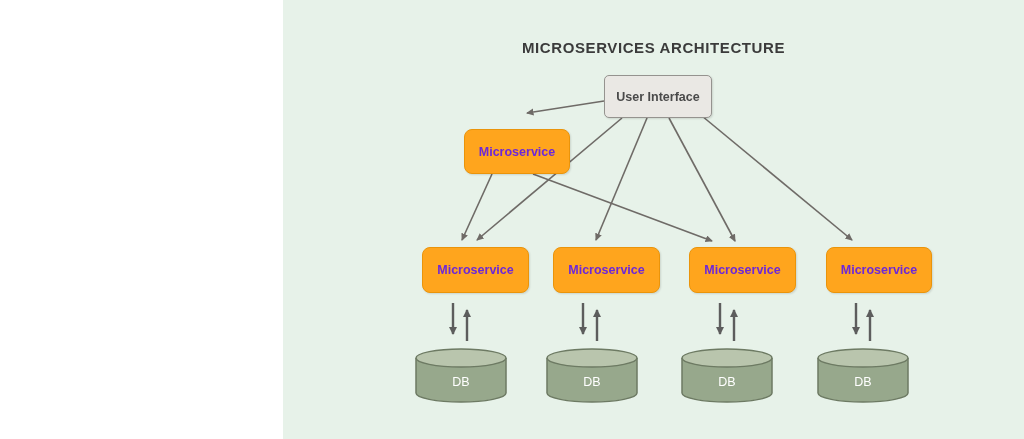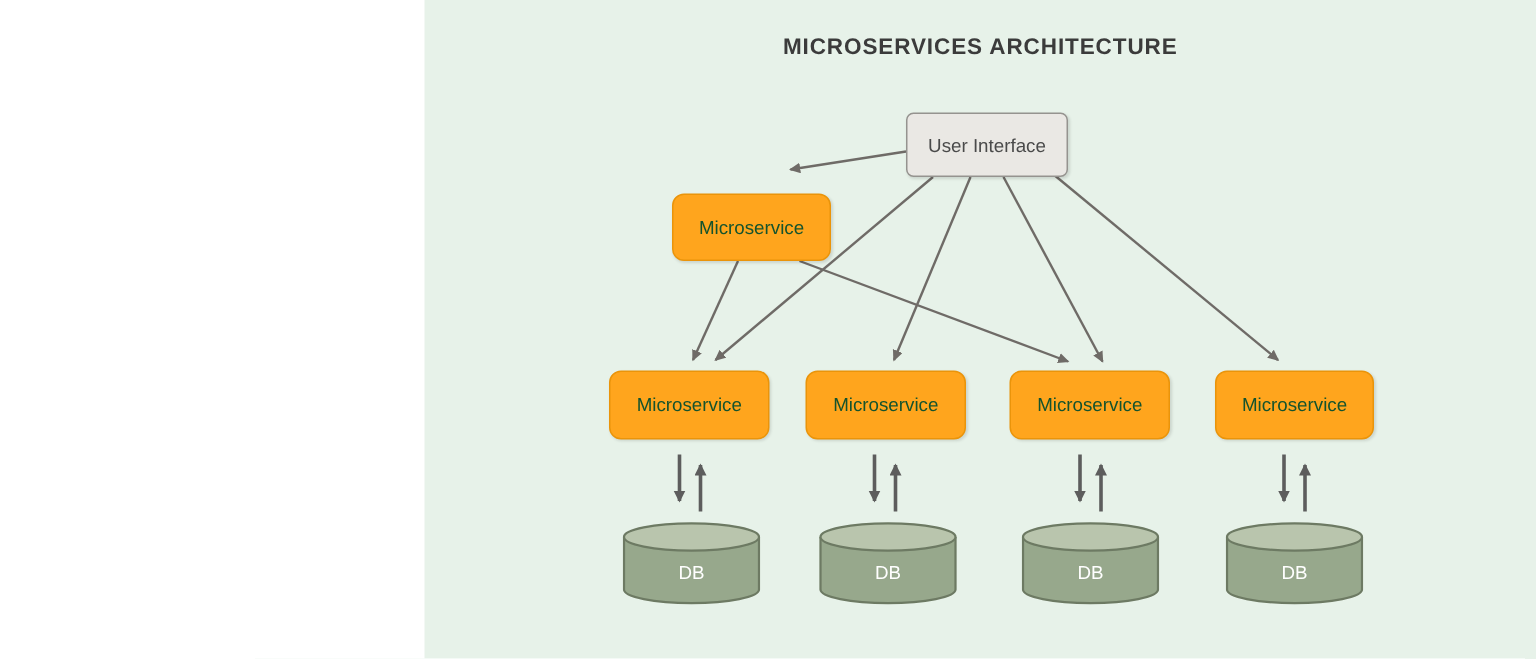--- a/index.html
+++ b/index.html
@@ -10,36 +10,36 @@
   }
   .diagram-panel {
     position:absolute; left:283px; top:0; width:741px; height:439px;
     background:#e7f2e9;
   }
   .left-label {
     position:absolute; left:58px; top:197px;
     font-size:21px; font-weight:700; color:#141414; letter-spacing:0.2px;
   }
   .diagram-title {
-    position:absolute; left:283px; top:23px; width:741px;
+    position:absolute; left:283px; top:39px; width:741px;
     text-align:center; font-size:15px; font-weight:700;
     letter-spacing:0.6px; color:#3b3b3b;
   }
   .box {
     position:absolute; display:flex; align-items:center; justify-content:center;
-    box-sizing:border-box; font-size:12.5px; text-align:center;
+    box-sizing:border-box; font-size:12.5px; text-align:center;font-weight:bold;
   }
   .ui-box {
     left:604px; top:75px; width:108px; height:43px;
     background:#eae8e4; border:1.5px solid #95938f; border-radius:5px;
     color:#4a4a4a; box-shadow:1px 1px 2px rgba(0,0,0,0.12);
   }
   .ms-box {
     background:#ffa51d; border:1.5px solid #ea940a; border-radius:8px;
-    color:#14532d; box-shadow:1px 1px 2px rgba(0,0,0,0.12);
+    color:#6d28d9; box-shadow:1px 1px 2px rgba(0,0,0,0.12);margin-left:16px;
   }
   .gateway { left:448px; top:129px; width:106px; height:45px; }
   .ms1 { left:406px; top:247px; width:107px; height:46px; }
   .ms2 { left:537px; top:247px; width:107px; height:46px; }
   .ms3 { left:673px; top:247px; width:107px; height:46px; }
   .ms4 { left:810px; top:247px; width:106px; height:46px; }
   .db  { position:absolute; top:347px; }
   .db1 { left:415px; } .db2 { left:546px; } .db3 { left:681px; } .db4 { left:817px; }
   .arrows {
     position:absolute; left:0; top:0; width:1024px; height:439px;

